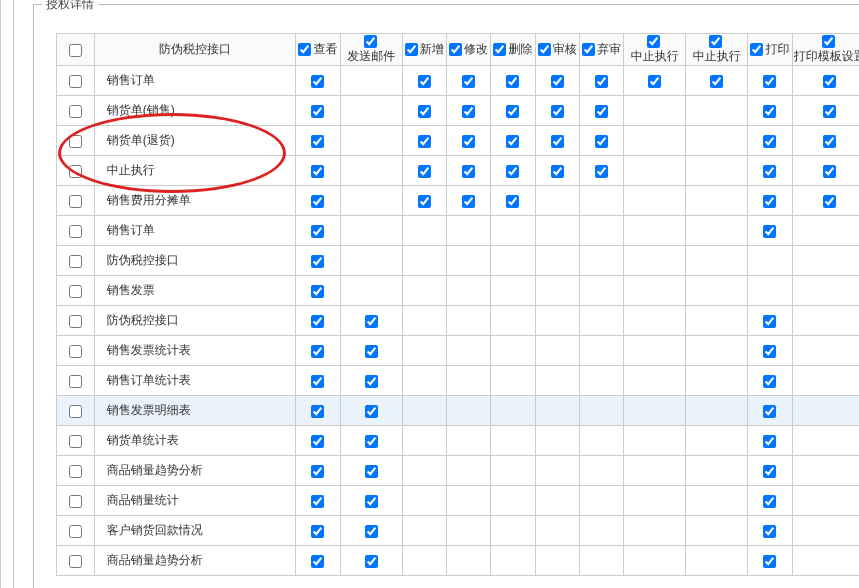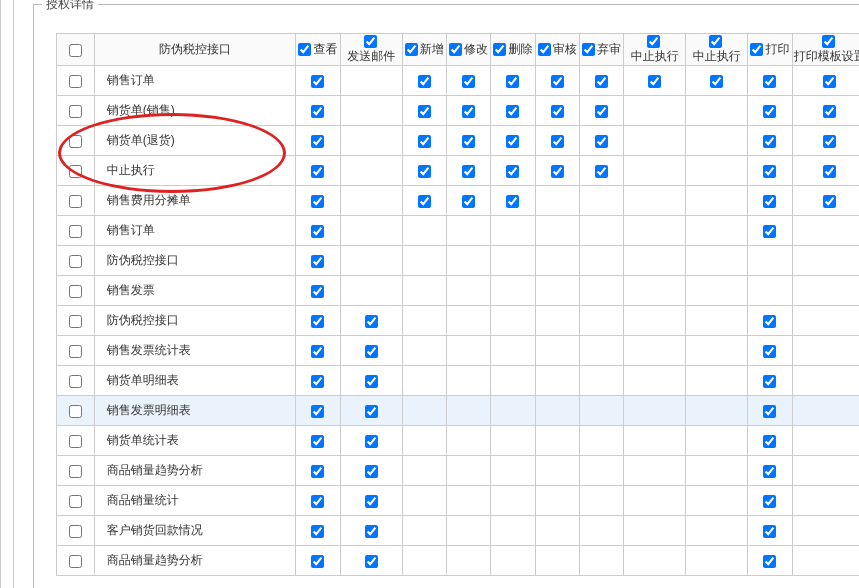--- a/index.html
+++ b/index.html
@@ -291,21 +291,21 @@
               <td></td>
               <td></td>
               <td></td>
               <td></td>
               <td></td>
               <td><input type="checkbox" checked="" style=""></td>
               <td></td>
             </tr>
             <tr>
               <td><input type="checkbox" style=""></td>
-              <td class="name-cell"><span>销货单明细表</span></td>
+              <td class="name-cell"><span>销售订单统计表</span></td>
               <td><input type="checkbox" checked="" style=""></td>
               <td><input type="checkbox" checked="" style=""></td>
               <td></td>
               <td></td>
               <td></td>
               <td></td>
               <td></td>
               <td></td>
               <td></td>
               <td><input type="checkbox" checked="" style=""></td>

